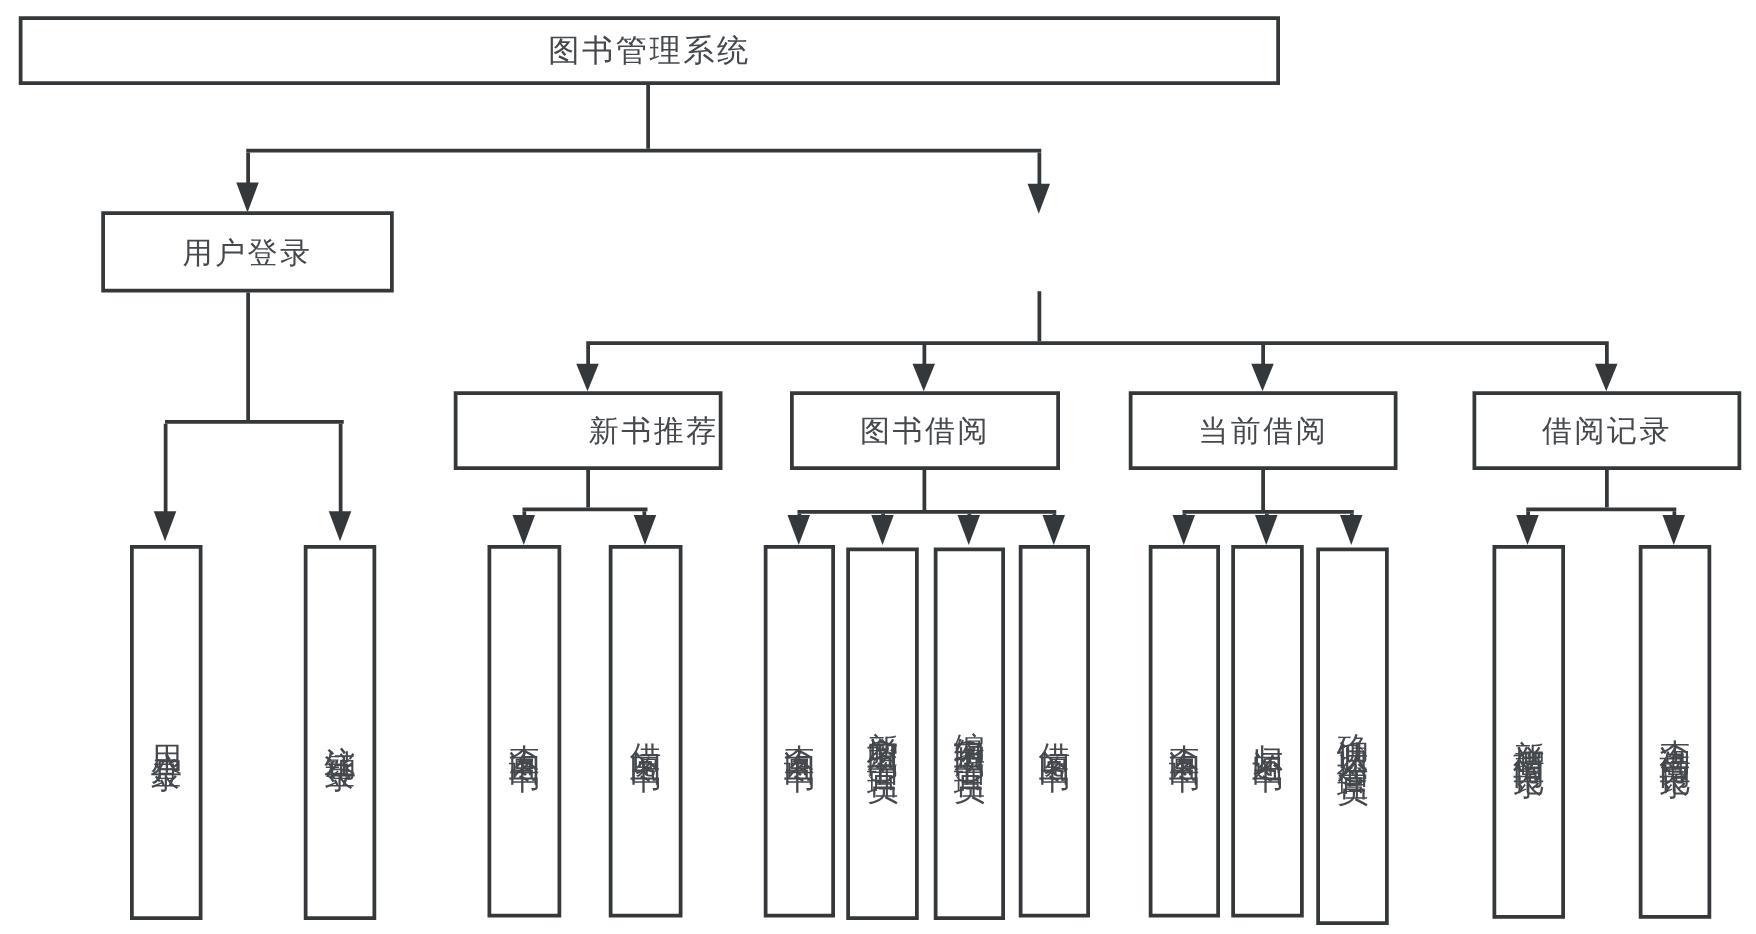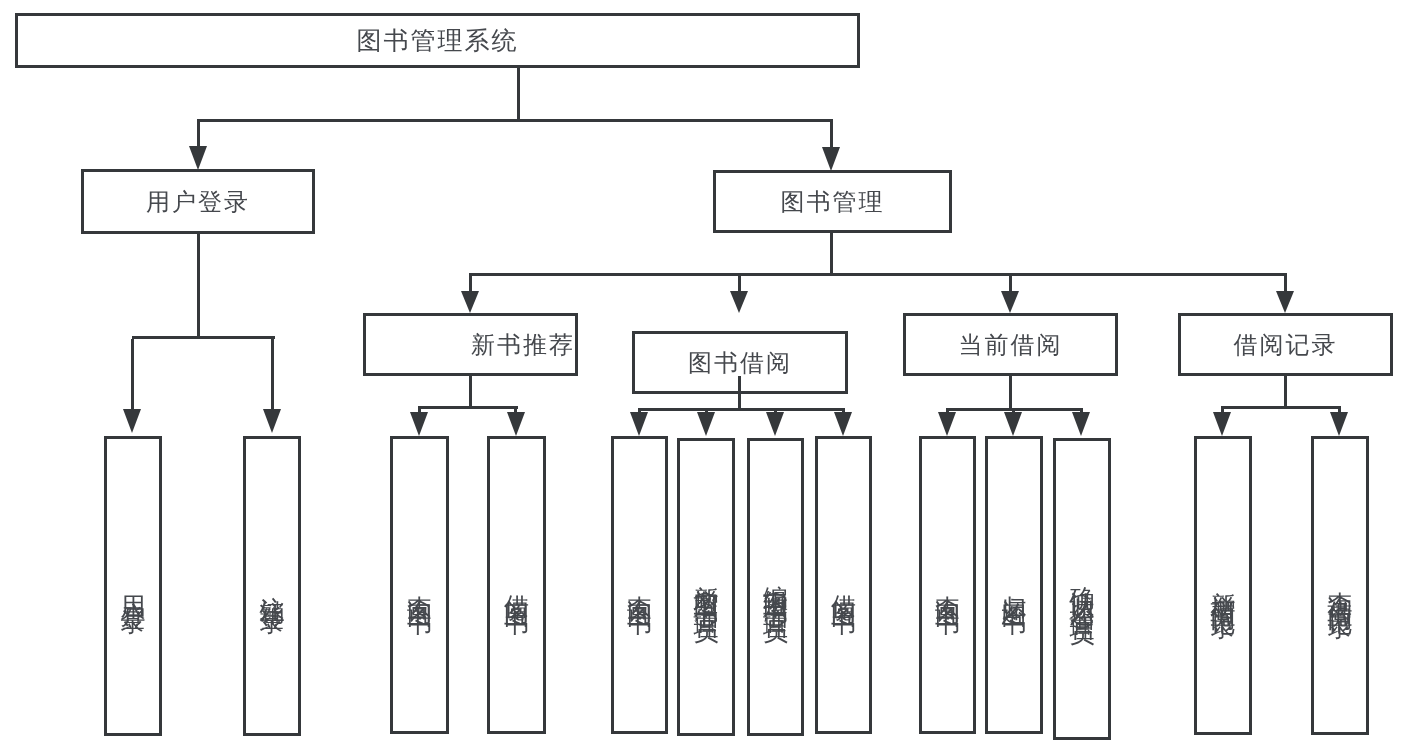--- a/index.html
+++ b/index.html
@@ -39,36 +39,33 @@
     position:absolute;left:1183px;top:716px;
     font-size:20px;color:#b5b8ba;letter-spacing:0.5px;
     z-index:5;white-space:nowrap;
   }
 </style>
 </head>
 <body>
 
 <div class="canvas">
 
-  <div class="box" style="left:15px;top:13px;width:845px;height:55px;">
+  <div class="box" style="left:15px;top:13px;width:1009px;height:55px;">
     <span class="hlabel title-label">图书管理系统</span>
   </div>
 
   <div class="ln" style="left:517px;top:68px;width:3px;height:51px;"></div>
   <div class="ln" style="left:197px;top:119px;width:636px;height:3px;"></div>
   <div class="ln" style="left:197px;top:122px;width:3px;height:28px;"></div>
   <div class="arr" style="left:189px;top:146px;"></div>
   <div class="ln" style="left:830px;top:122px;width:3px;height:28px;"></div>
   <div class="arr" style="left:822px;top:147px;"></div>
 
   <div class="box" style="left:81px;top:169px;width:234px;height:65px;">
     <span class="hlabel">用户登录</span>
-  </div>
-  <div class="box" style="left:713px;top:170px;width:239px;height:63px;">
-    <span class="hlabel">图书管理</span>
   </div>
 
   <div class="ln" style="left:197px;top:234px;width:3px;height:102px;"></div>
   <div class="ln" style="left:132px;top:336px;width:143px;height:3px;"></div>
   <div class="ln" style="left:131px;top:339px;width:3px;height:71px;"></div>
   <div class="arr" style="left:123px;top:409px;"></div>
   <div class="ln" style="left:271px;top:339px;width:3px;height:71px;"></div>
   <div class="arr" style="left:263px;top:409px;"></div>
 
   <div class="ln" style="left:830px;top:233px;width:3px;height:40px;"></div>
@@ -78,21 +75,21 @@
   <div class="ln" style="left:738px;top:276px;width:3px;height:18px;"></div>
   <div class="arr s" style="left:730px;top:291px;"></div>
   <div class="ln" style="left:1009px;top:276px;width:3px;height:18px;"></div>
   <div class="arr s" style="left:1001px;top:291px;"></div>
   <div class="ln" style="left:1284px;top:276px;width:3px;height:18px;"></div>
   <div class="arr s" style="left:1276px;top:291px;"></div>
 
   <div class="box" style="left:363px;top:313px;width:215px;height:63px;justify-content:flex-end;">
     <span class="hlabel">新书推荐</span>
   </div>
-  <div class="box" style="left:632px;top:331px;width:216px;height:63px;">
+  <div class="box" style="left:632px;top:313px;width:216px;height:63px;">
     <span class="hlabel">图书借阅</span>
   </div>
   <div class="box" style="left:903px;top:313px;width:215px;height:63px;">
     <span class="hlabel">当前借阅</span>
   </div>
   <div class="box" style="left:1178px;top:313px;width:215px;height:63px;">
     <span class="hlabel">借阅记录</span>
   </div>
 
   <div class="ln" style="left:469px;top:376px;width:3px;height:30px;"></div>

